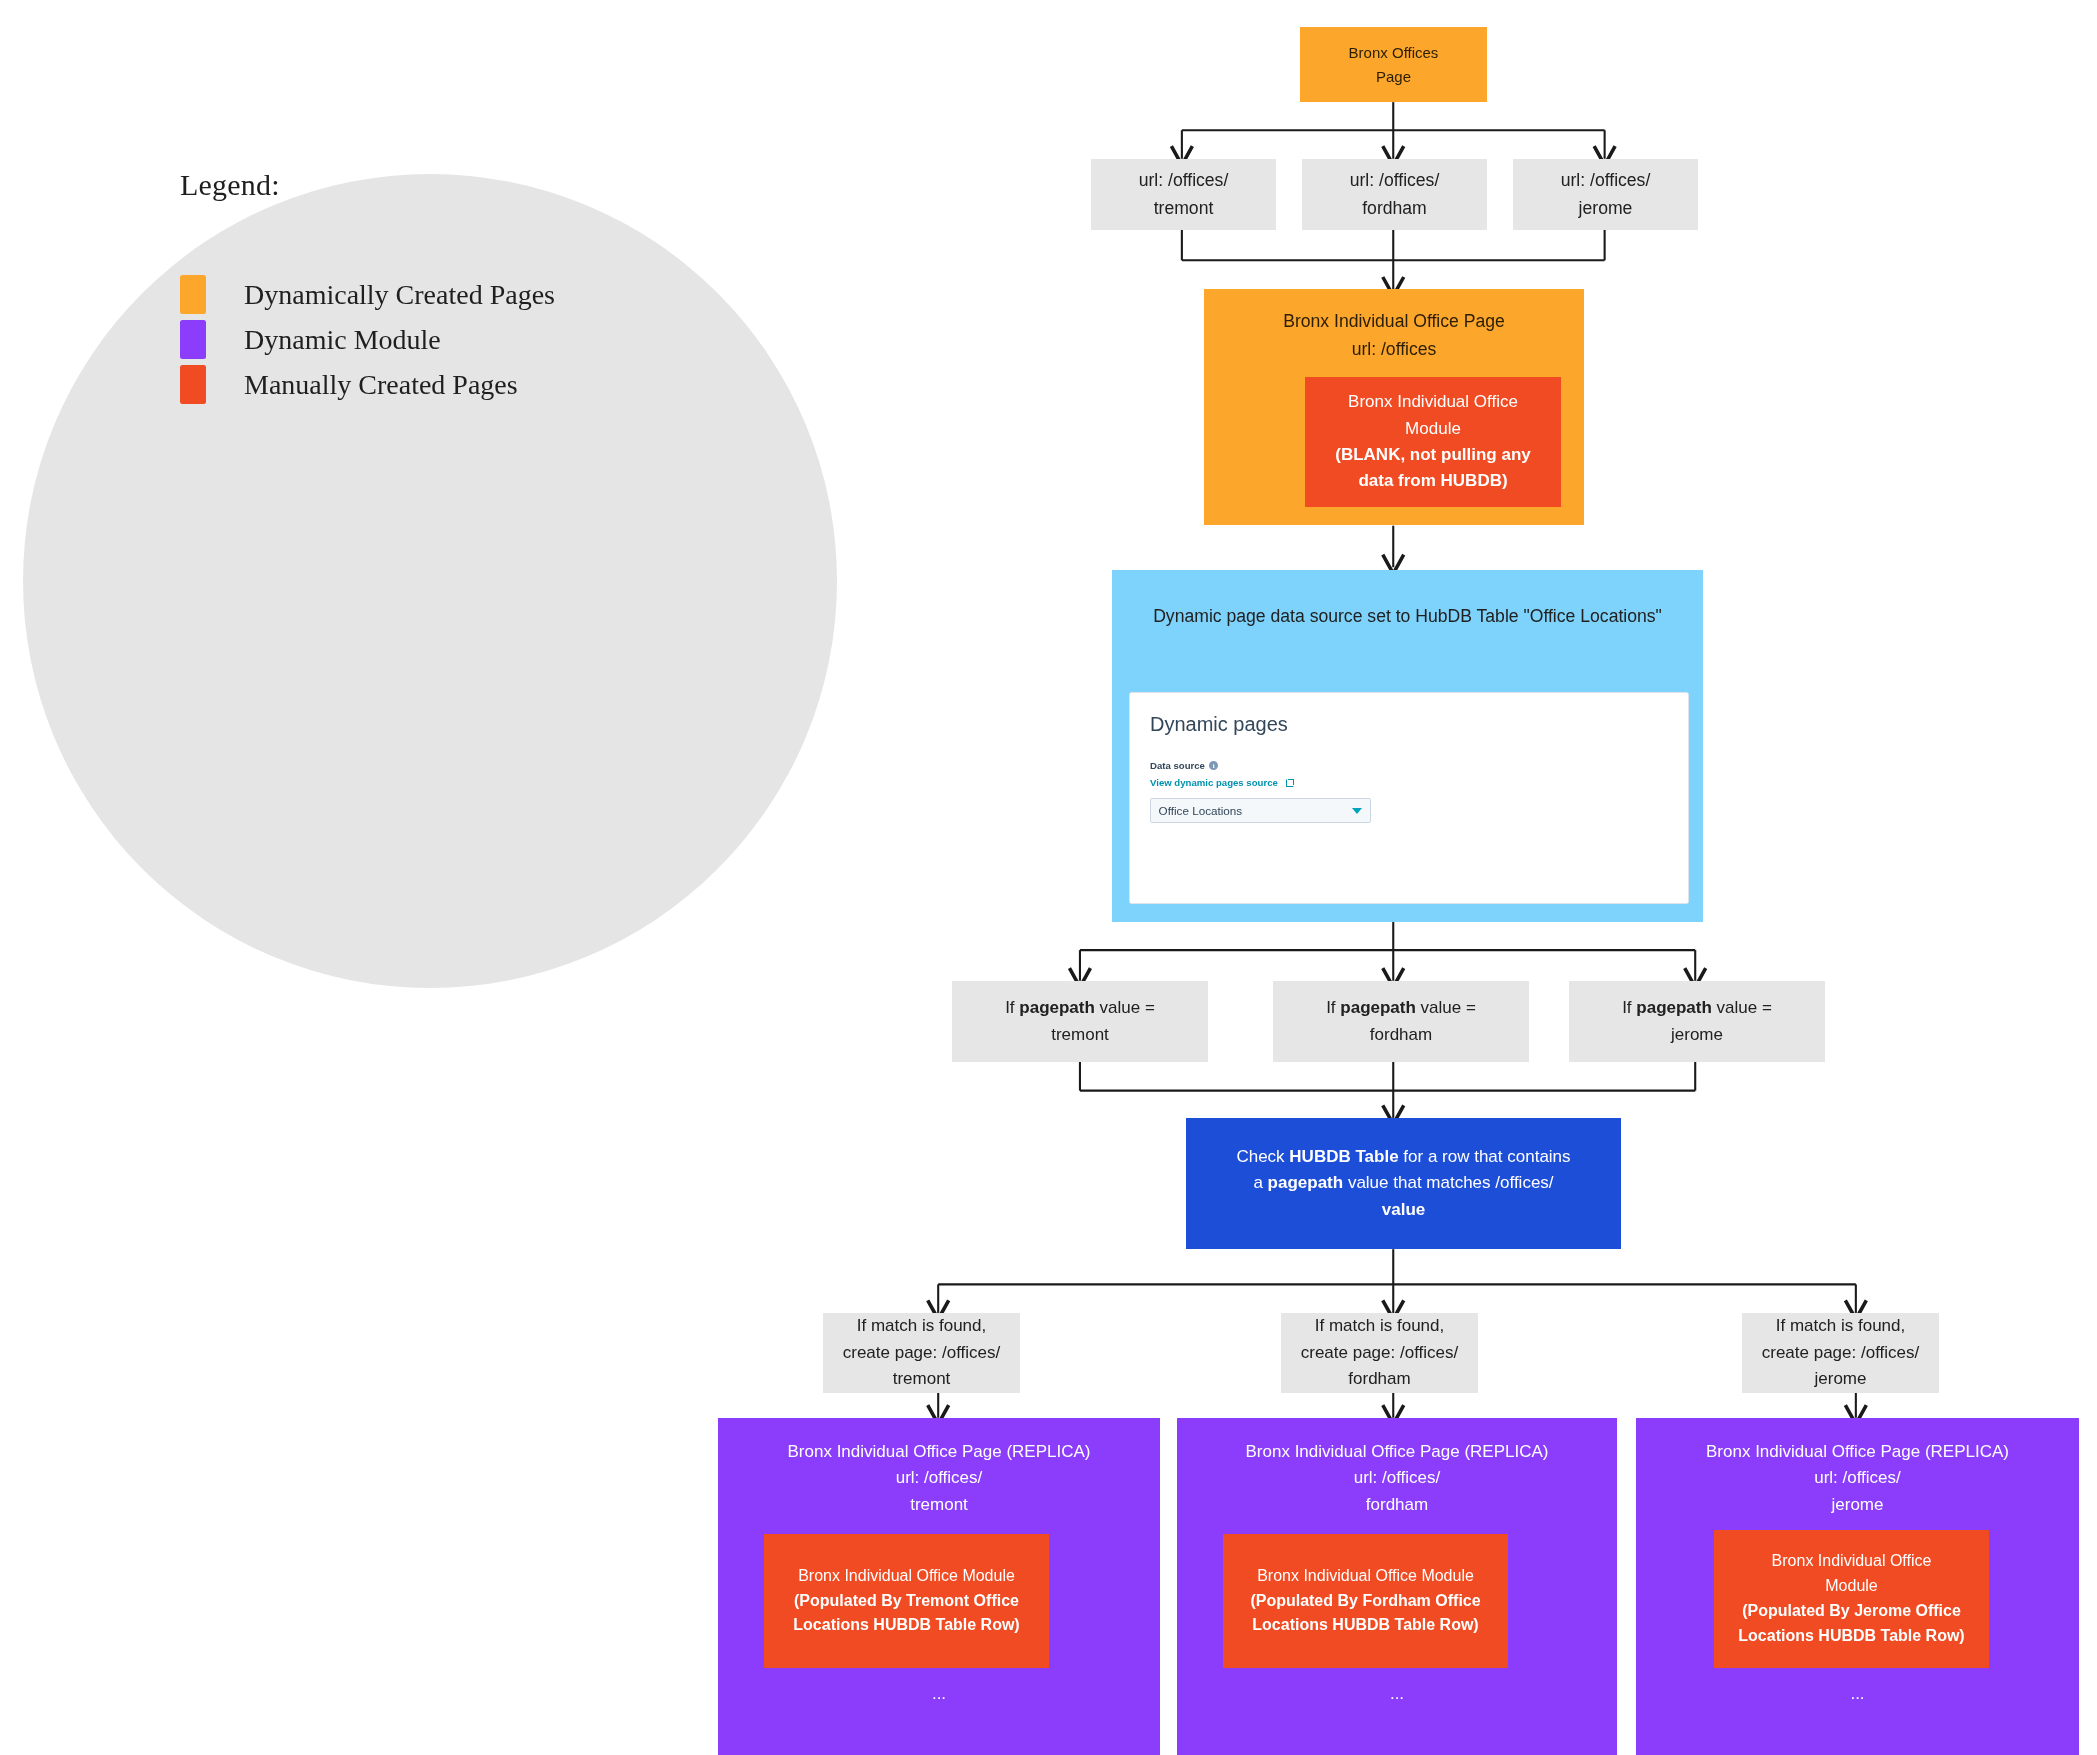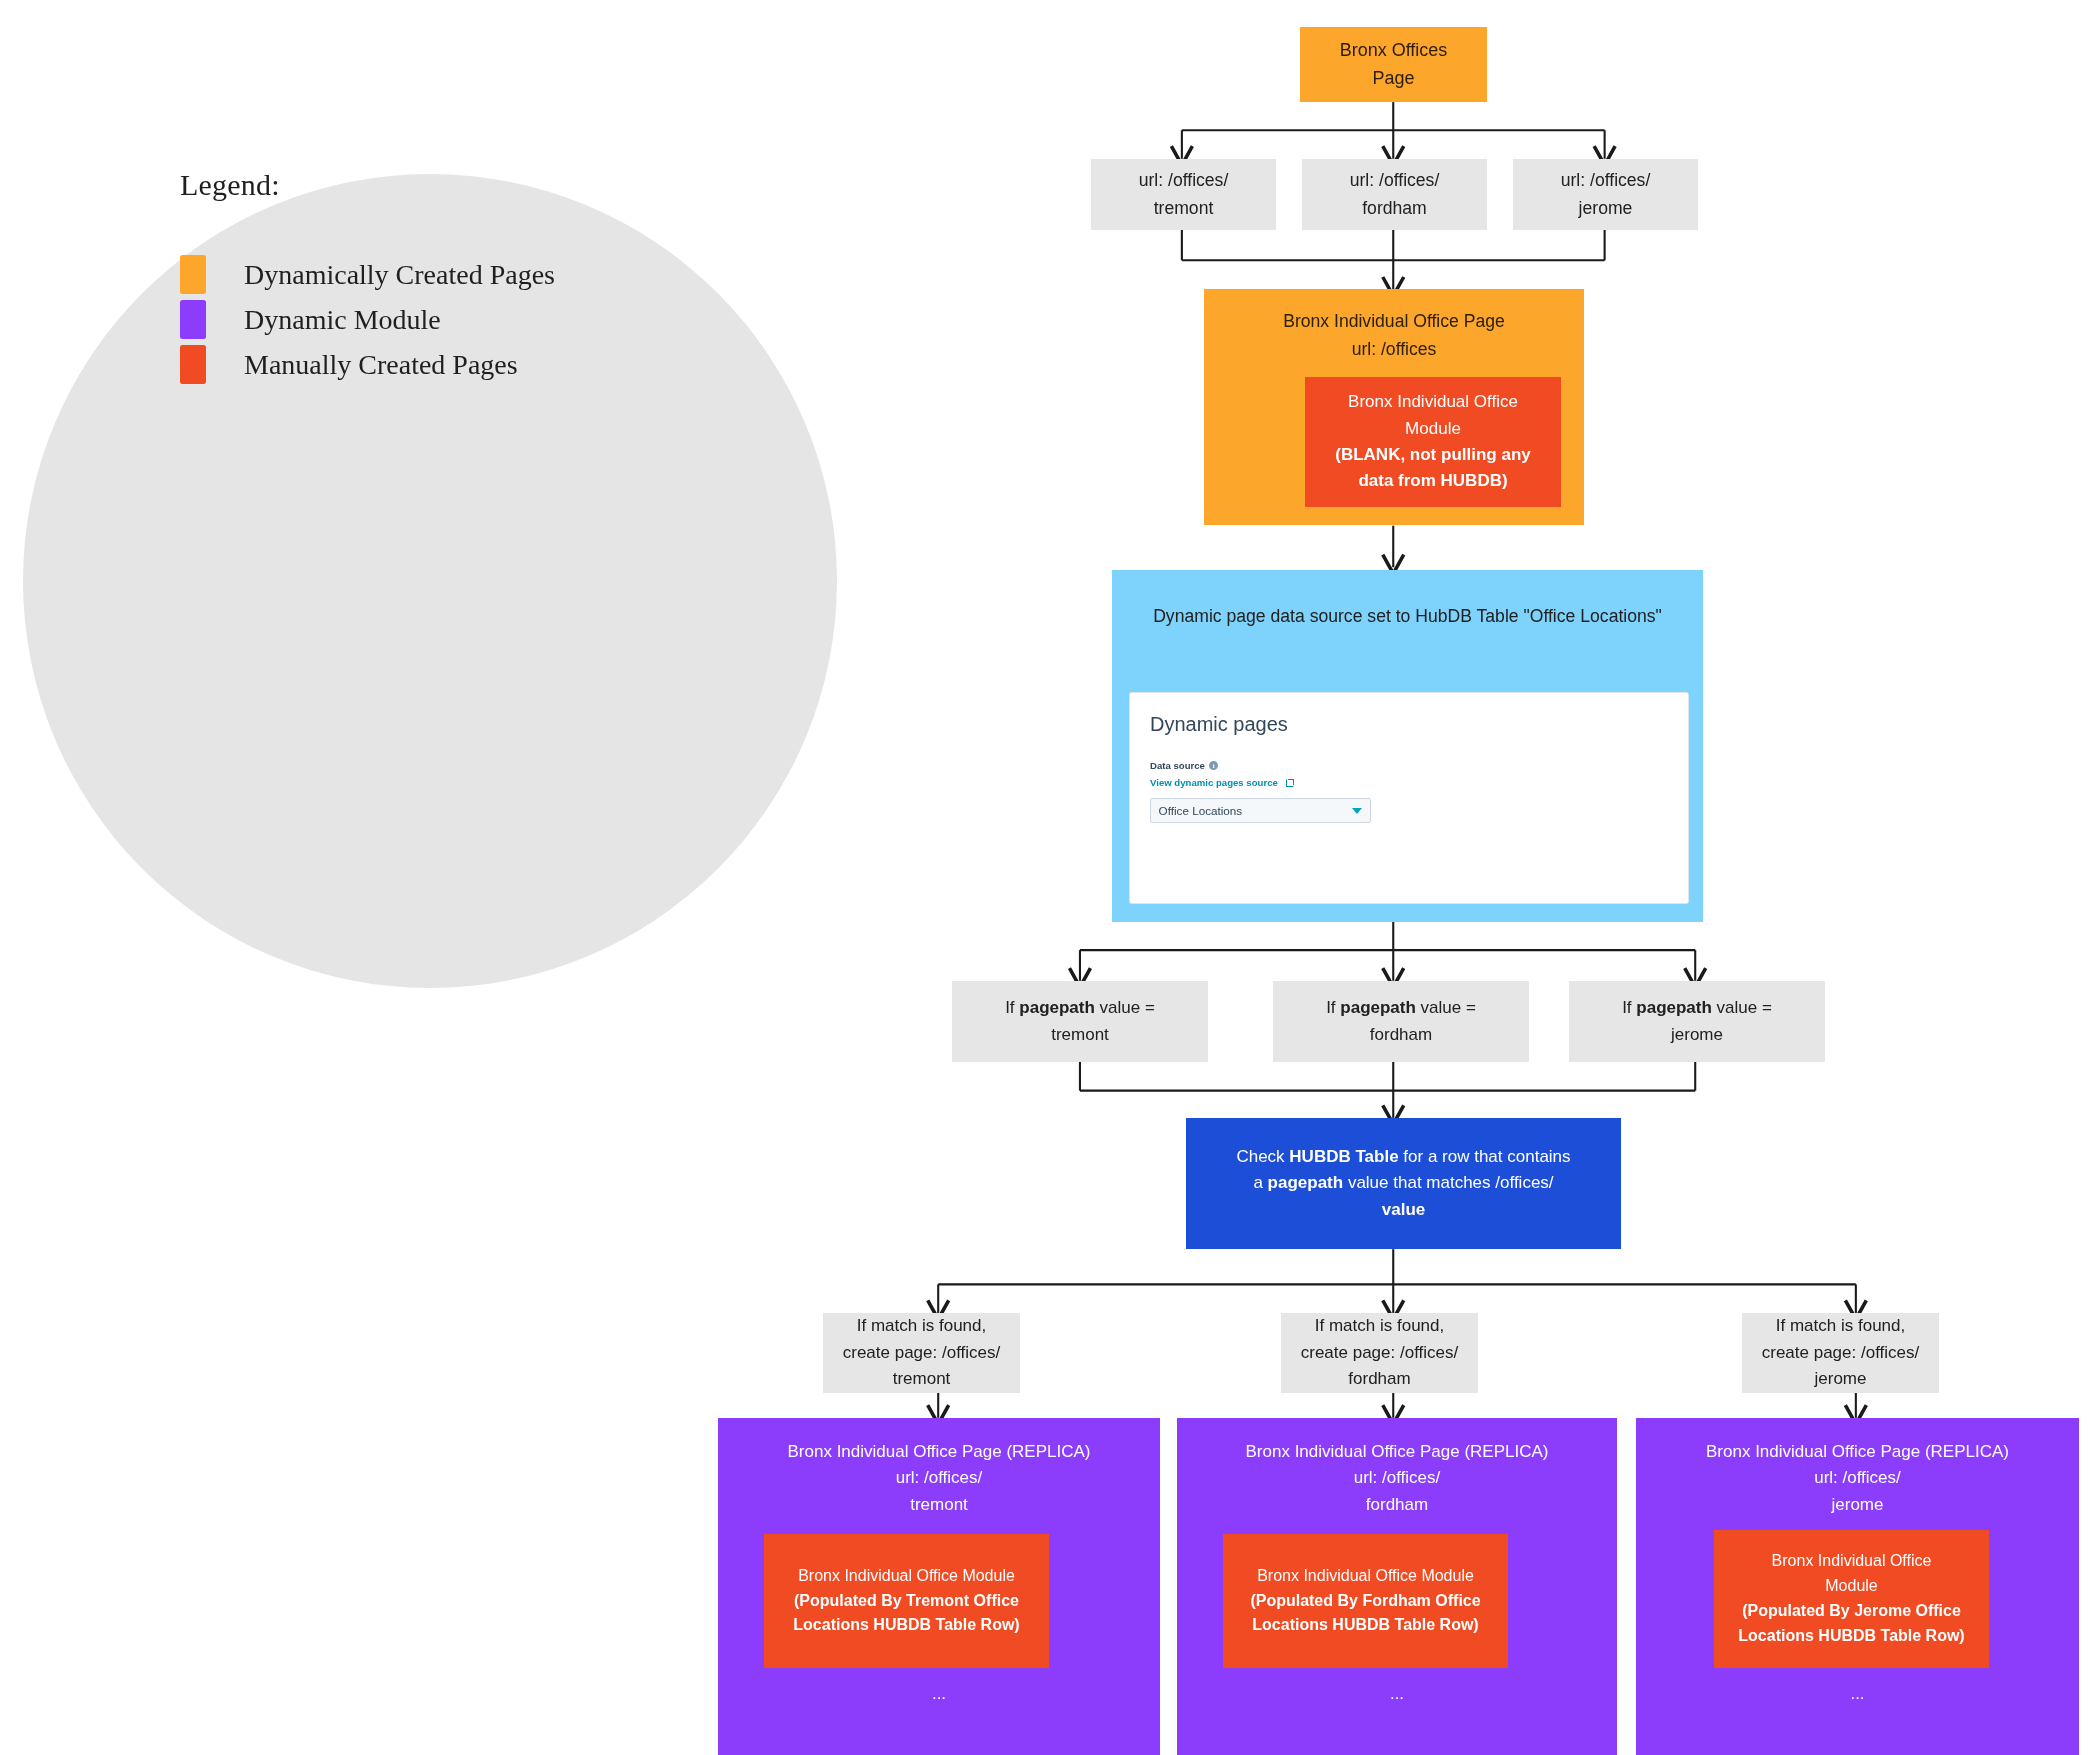--- a/index.html
+++ b/index.html
@@ -13,21 +13,21 @@
   
   #legend-circle{
     position:absolute;left:23px;top:174px;width:814px;height:814px;
     border-radius:50%;background:#e5e5e5;
   }
   #legend-inner{position:absolute;left:180px;top:168px;width:587px;}
   #legend-title{
     font-family:"Liberation Serif", serif;
     font-size:30px;color:#1f1f1f;letter-spacing:0.2px;
   }
-  .legend-rows{margin-top:50px;}
+  .legend-rows{margin-top:70px;}
   .legend-row{display:flex;align-items:center;height:45px;}
   .legend-swatch{width:26px;height:39px;border-radius:2.5px;flex:0 0 auto;}
   .legend-label{
     font-family:"Liberation Serif", serif;
     font-size:28px;color:#1f1f1f;margin-left:38px;white-space:nowrap;
   }
 
   
   .box{
     position:absolute;box-sizing:border-box;
@@ -38,21 +38,21 @@
 
   .grey{background:#e6e6e6;color:#212121;}
   .orange{background:#fca62c;color:#2b1e05;}
   .red{background:#f04b22;color:#ffffff;}
   .purple{background:#8b3dfb;color:#ffffff;}
   .green{background:#1d4ed8;color:#ffffff;}
 
   .fs38{font-size:16px;}
   .fs40{font-size:17px;}
   .fs42{font-size:17.6px;}
-  .fs44{font-size:18px;}
+  .fs44{font-size:15px;}
 
   b{font-weight:700;}
 
   
   #connectors{position:absolute;left:0;top:0;width:2097px;height:1756px;pointer-events:none;}
 
   
   #hubdb-panel{
     position:absolute;left:1112px;top:570px;width:591px;height:352px;
     background:#7dd3fc;

